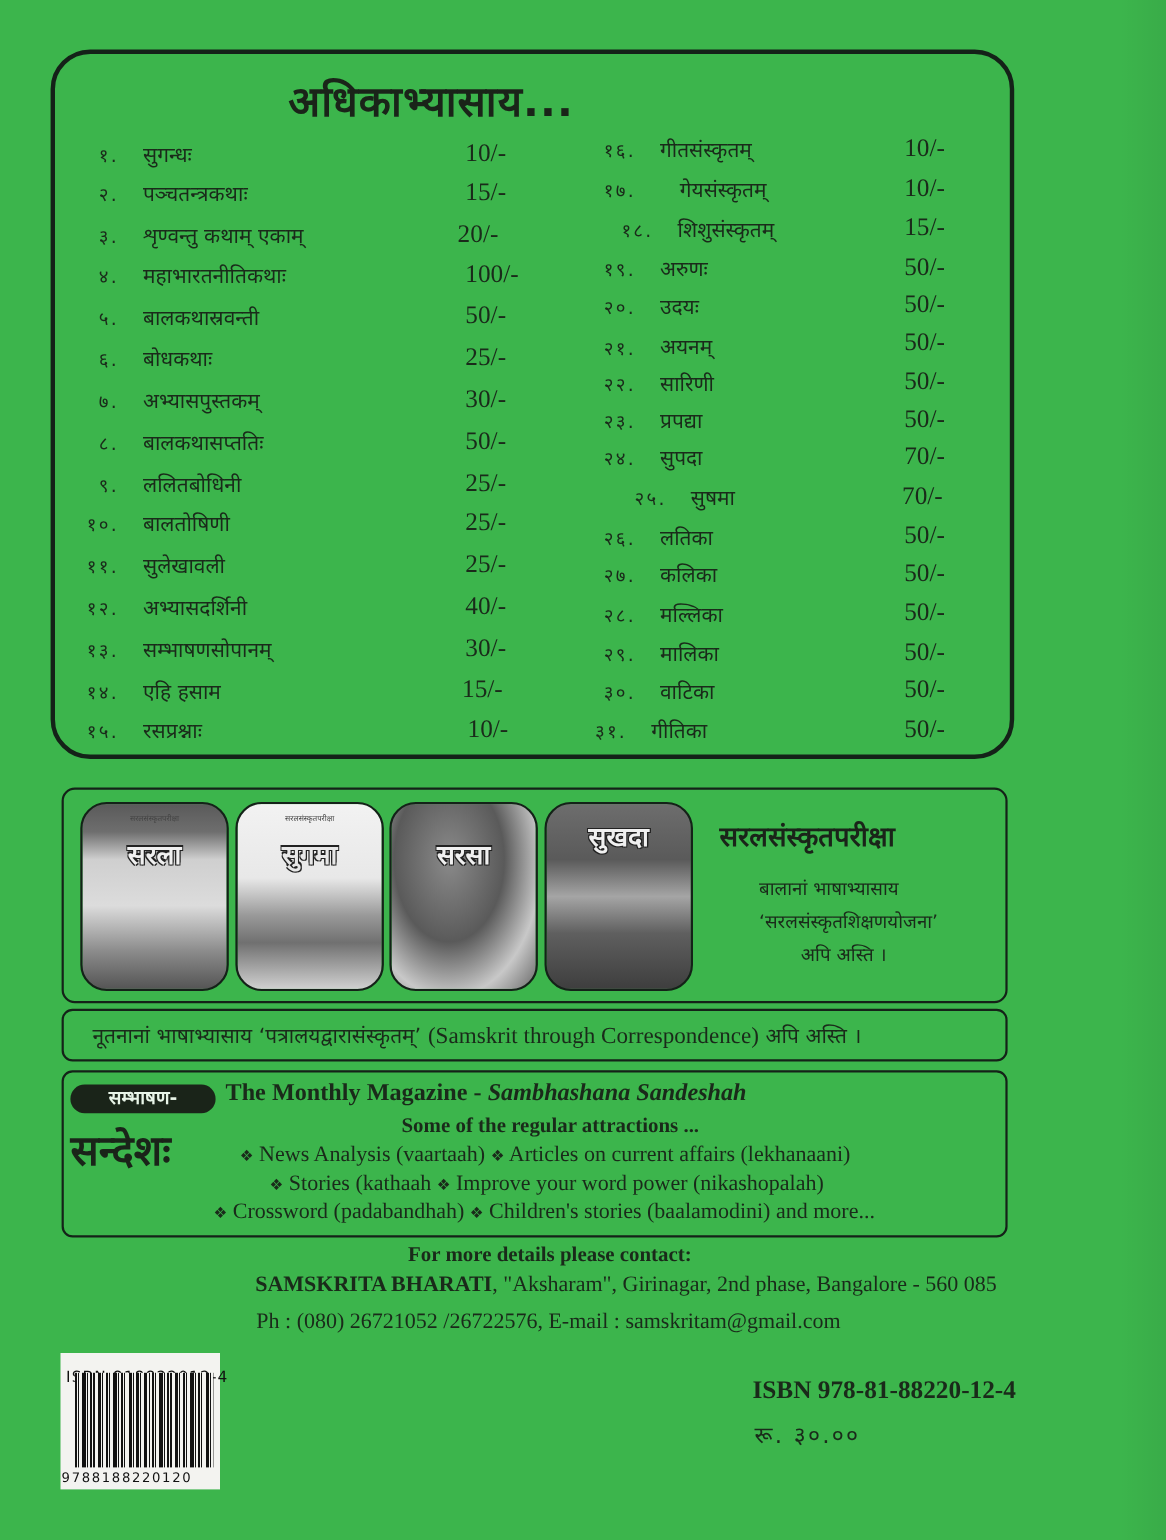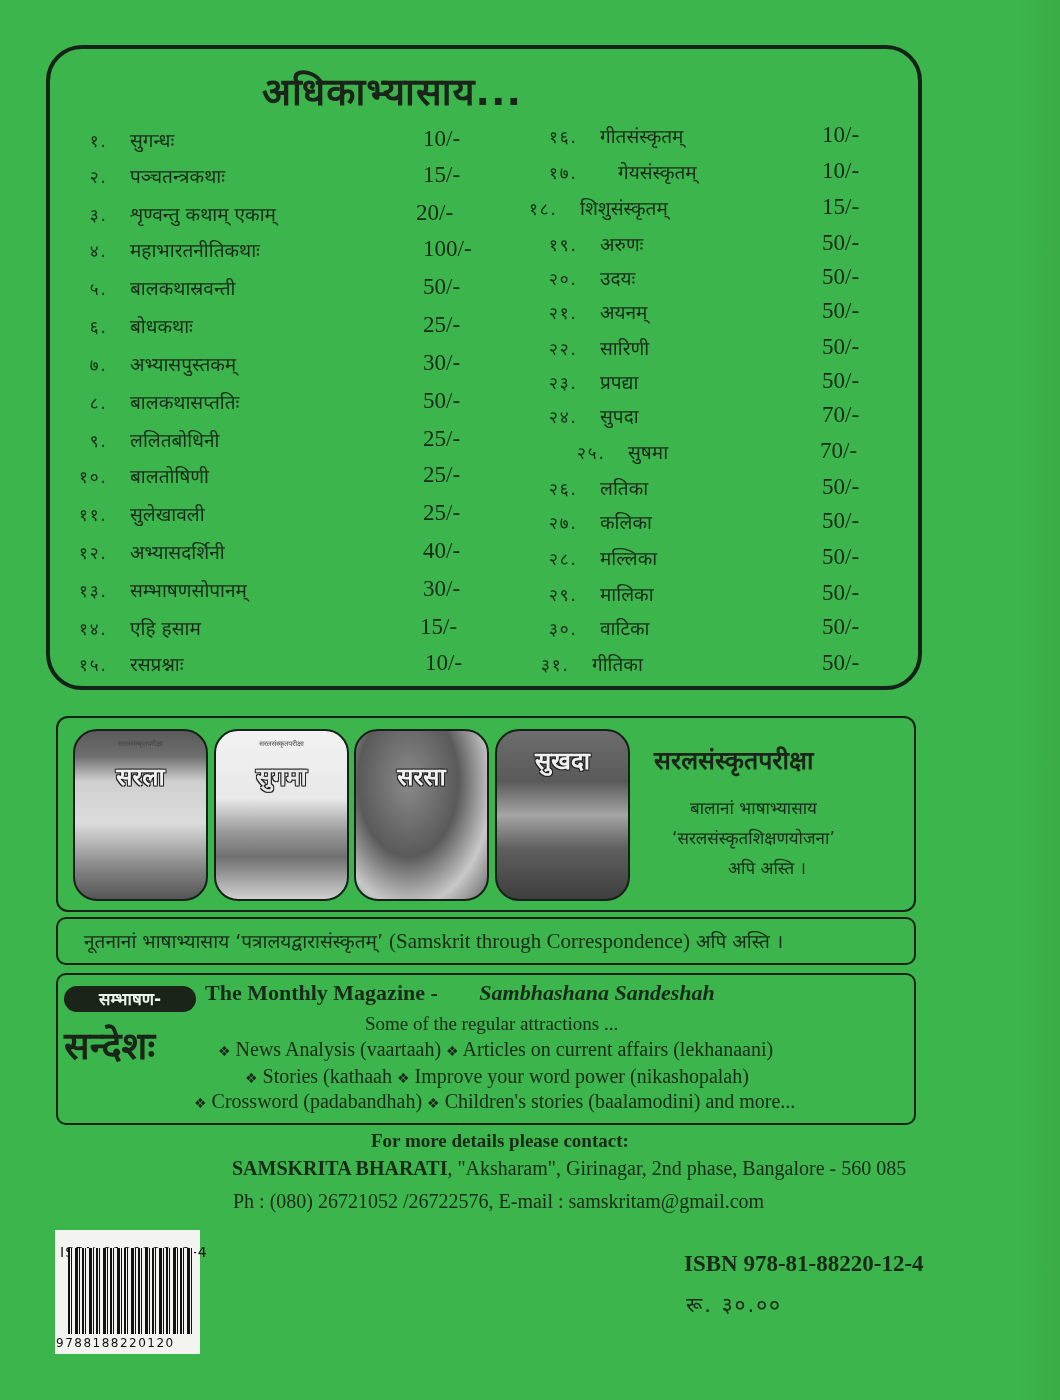--- a/index.html
+++ b/index.html
@@ -40,21 +40,21 @@
   }
   .cover .csub { position: absolute; left: 0; right: 0; top: 8px; text-align: center; font-size: 7px; color: #444; }
   #cover-1 { left: 73px; background: linear-gradient(180deg, #5a5a5a 0%, #6e6e6e 15%, #cfcfcf 30%, #dcdcdc 55%, #8a8a8a 80%, #555 100%); }
   #cover-2 { left: 214px; background: linear-gradient(180deg, #f2f2f2 0%, #e8e8e8 40%, #9a9a9a 60%, #707070 75%, #d0d0d0 100%); }
   #cover-3 { left: 354px; background: radial-gradient(ellipse at 40% 30%, #8a8a8a 0%, #5a5a5a 45%, #c8c8c8 75%, #6a6a6a 100%); }
   #cover-4 { left: 495px; background: linear-gradient(180deg, #6d6d6d 0%, #5a5a5a 30%, #a5a5a5 50%, #5f5f5f 70%, #3e3e3e 100%); }
   #cover-2 .ctitle { color: #e8e8e8; }
 
   #exam-title { left: 654px; top: 742px; font-size: 25px; font-weight: bold; color: #1a2419; }
   #exam-line1 { left: 690px; top: 796px; font-size: 17px; }
-  #exam-line2 { left: 672px; top: 826px; font-size: 17px; text-align: center; }
+  #exam-line2 { left: 690px; top: 826px; font-size: 17px; text-align: center; }
   #exam-line3 { left: 728px; top: 856px; font-size: 17px; }
 
   
   #corr-box {
     left: 56px; top: 917px; width: 860px; height: 48px;
     border: 2.5px solid #142218; border-radius: 10px; box-sizing: border-box;
   }
   #corr-text { left: 84px; top: 928px; font-size: 19px; white-space: nowrap; }
   #corr-text .en { font-family: "Liberation Serif", serif; font-size: 21px; }
 
@@ -62,22 +62,22 @@
   #mag-box {
     left: 56px; top: 973px; width: 860px; height: 152px;
     border: 2.5px solid #142218; border-radius: 10px; box-sizing: border-box;
   }
   #mag-pill {
     left: 64px; top: 986px; width: 132px; height: 26px; background: #1a2419; color: #e8f5e8;
     border-radius: 14px; font-size: 17px; font-weight: bold; text-align: center; line-height: 26px;
   }
   #mag-logo { left: 64px; top: 1018px; font-size: 38px; font-weight: bold; color: #1a2419; }
   #mag-heading { left: 205px; top: 980px; font-size: 22px; font-weight: bold; white-space: nowrap; font-family: "Liberation Serif", serif; }
-  #mag-heading i { font-weight: bold; margin-left: 36px; }
-  #mag-sub { left: 365px; top: 1013px; font-size: 19px; font-weight: normal; font-family: "Liberation Serif", serif; }
+  #mag-heading i { font-weight: bold; }
+  #mag-sub { left: 365px; top: 1013px; font-size: 19px; font-weight: bold; font-family: "Liberation Serif", serif; }
   .mag-line { position: absolute; font-family: "Liberation Serif", serif; font-size: 20px; white-space: nowrap; }
   .bullet { font-family: "DejaVu Sans", sans-serif; font-size: 14px; }
 
   
   #contact-head { left: 371px; top: 1130px; font-size: 19px; font-weight: bold; font-family: "Liberation Serif", serif; }
   #contact-addr { left: 232px; top: 1157px; font-size: 20px; font-family: "Liberation Serif", serif; white-space: nowrap; }
   #contact-phone { left: 233px; top: 1190px; font-size: 20px; font-family: "Liberation Serif", serif; white-space: nowrap; }
 
   
   #barcode {
@@ -245,36 +245,36 @@
 <div class="row" style="left: 530px; top: 120px; justify-content: center;">
     <span class="num">१६.</span>
     <span class="name">गीतसंस्कृतम्</span>
   </div>
 <div class="price" style="left: 822px; top: 122px;">10/-</div>
 <div class="row" style="left: 530px; top: 156px; gap: 18px;">
     <span class="num">१७.</span>
     <span class="name">गेयसंस्कृतम्</span>
   </div>
 <div class="price" style="left: 822px; top: 158px;">10/-</div>
-<div class="row" style="left: 510px; top: 192px;">
+<div class="row" style="left: 546px; top: 192px;">
     <span class="num">१८.</span>
     <span class="name">शिशुसंस्कृतम्</span>
   </div>
 <div class="price" style="left: 822px; top: 194px;">15/-</div>
 <div class="row" style="left: 530px; top: 228px;">
     <span class="num">१९.</span>
     <span class="name">अरुणः</span>
   </div>
 <div class="price" style="left: 822px; top: 230px;">50/-</div>
 <div class="row" style="left: 530px; top: 262px;">
     <span class="num">२०.</span>
     <span class="name">उदयः</span>
   </div>
 <div class="price" style="left: 822px; top: 264px;">50/-</div>
-<div class="row" style="left: 530px; top: 296px;">
+<div class="row" style="left: 530px; top: 296px; align-items: flex-end;">
     <span class="num">२१.</span>
     <span class="name">अयनम्</span>
   </div>
 <div class="price" style="left: 822px; top: 298px;">50/-</div>
 <div class="row" style="left: 530px; top: 332px;">
     <span class="num">२२.</span>
     <span class="name">सारिणी</span>
   </div>
 <div class="price" style="left: 822px; top: 334px;">50/-</div>
 <div class="row" style="left: 530px; top: 366px;">

